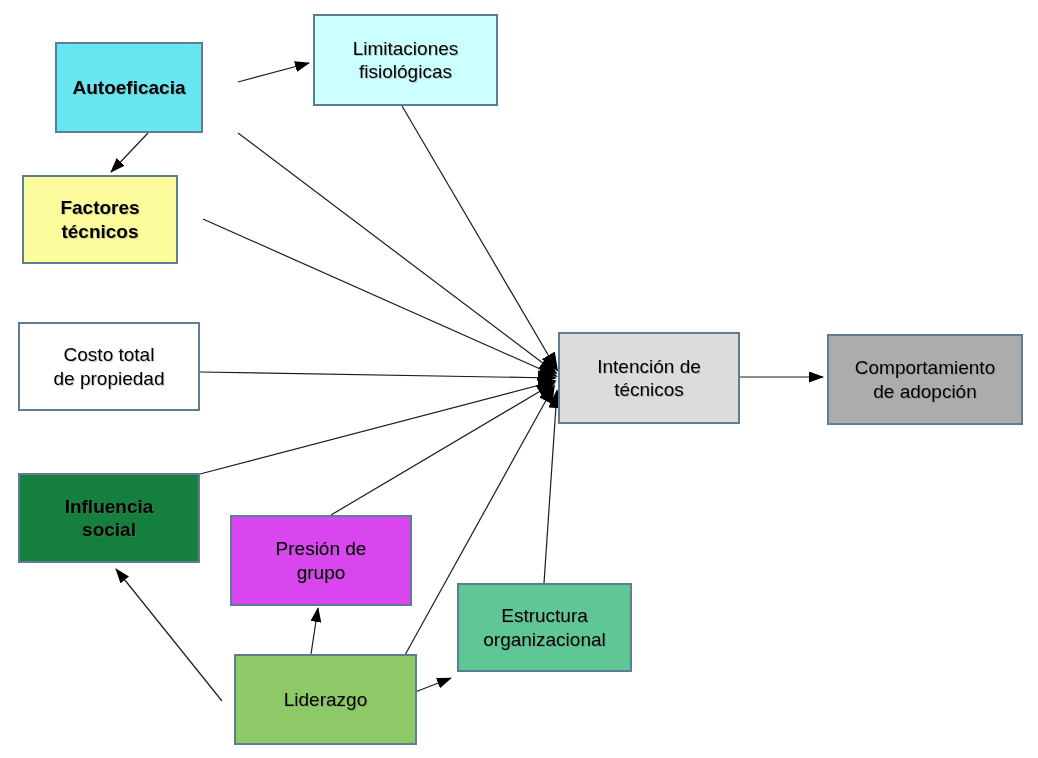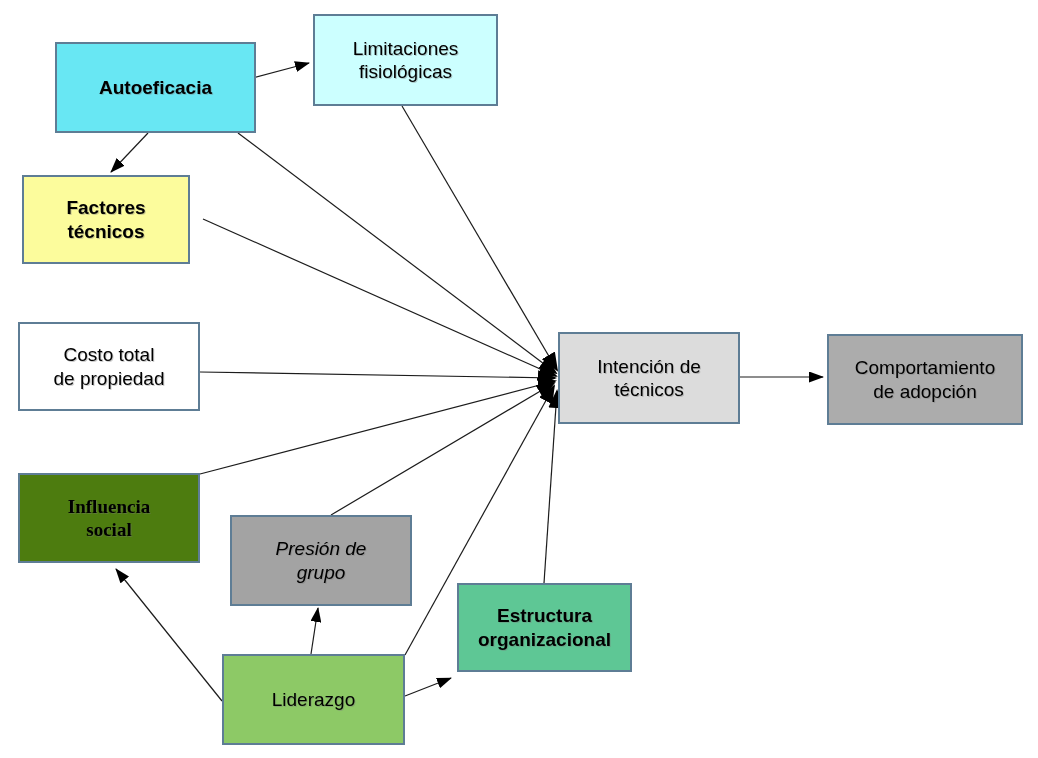--- a/index.html
+++ b/index.html
@@ -32,28 +32,28 @@
   .node .label {
     font-size: 19px;
     line-height: 1.22;
     color: #000000;
     white-space: pre-line;
     text-shadow: 1px 1px 0 rgba(120,120,120,0.38);
   }
   .node .label.bold { font-weight: bold; }
 
   
-  #n-autoeficacia   { left: 55px;  top: 42px;  width: 201px; height: 91px; }
+  #n-autoeficacia   { left: 55px;  top: 42px;  width: 148px; height: 91px; }
   #n-limitaciones   { left: 313px; top: 14px;  width: 185px; height: 92px; }
-  #n-factores       { left: 22px;  top: 175px; width: 168px; height: 89px; }
+  #n-factores       { left: 22px;  top: 175px; width: 156px; height: 89px; }
   #n-costo          { left: 18px;  top: 322px; width: 182px; height: 89px; }
   #n-influencia     { left: 18px;  top: 473px; width: 182px; height: 90px; }
   #n-presion        { left: 230px; top: 515px; width: 182px; height: 91px; }
   #n-liderazgo      { left: 222px; top: 654px; width: 183px; height: 91px; }
-  #n-estructura     { left: 457px; top: 583px; width: 175px; height: 89px; font-weight: bold; }
+  #n-estructura     { left: 457px; top: 583px; width: 175px; height: 89px; }
   #n-intencion      { left: 558px; top: 332px; width: 182px; height: 92px; }
   #n-comportamiento { left: 827px; top: 334px; width: 196px; height: 91px; }
 </style>
 </head>
 <body>
 
 <div class="canvas">
 
   <svg class="edges" viewBox="0 0 1038 758" xmlns="http://www.w3.org/2000/svg">
     <defs>
@@ -106,31 +106,31 @@
   <div class="node" id="n-factores" style="background-color: rgb(252, 252, 156);">
     <span class="label bold">Factores
 técnicos</span>
   </div>
 
   <div class="node" id="n-costo" style="background-color: rgb(255, 255, 255);">
     <span class="label">Costo total
 de propiedad</span>
   </div>
 
-  <div class="node" id="n-influencia" style="background-color: #4d7c0f; font-family: Liberation Serif, serif;">
+  <div class="node" id="n-influencia" style="background-color: #15803d;">
     <span class="label bold">Influencia
 social</span>
   </div>
 
-  <div class="node" id="n-presion" style="background-color: #a3a3a3; font-style: italic;">
+  <div class="node" id="n-presion" style="background-color: #d946ef;">
     <span class="label">Presión de
 grupo</span>
   </div>
 
-  <div class="node" id="n-liderazgo" style="background-color: rgb(141, 201, 102);">
+  <div class="node" id="n-liderazgo" style="background-color: rgb(141, 201, 102); margin-left: 12px;">
     <span class="label">Liderazgo</span>
   </div>
 
   <div class="node" id="n-estructura" style="background-color: rgb(94, 199, 149);">
     <span class="label">Estructura
 organizacional</span>
   </div>
 
   <div class="node" id="n-intencion" style="background-color: rgb(220, 220, 220);">
     <span class="label">Intención de

